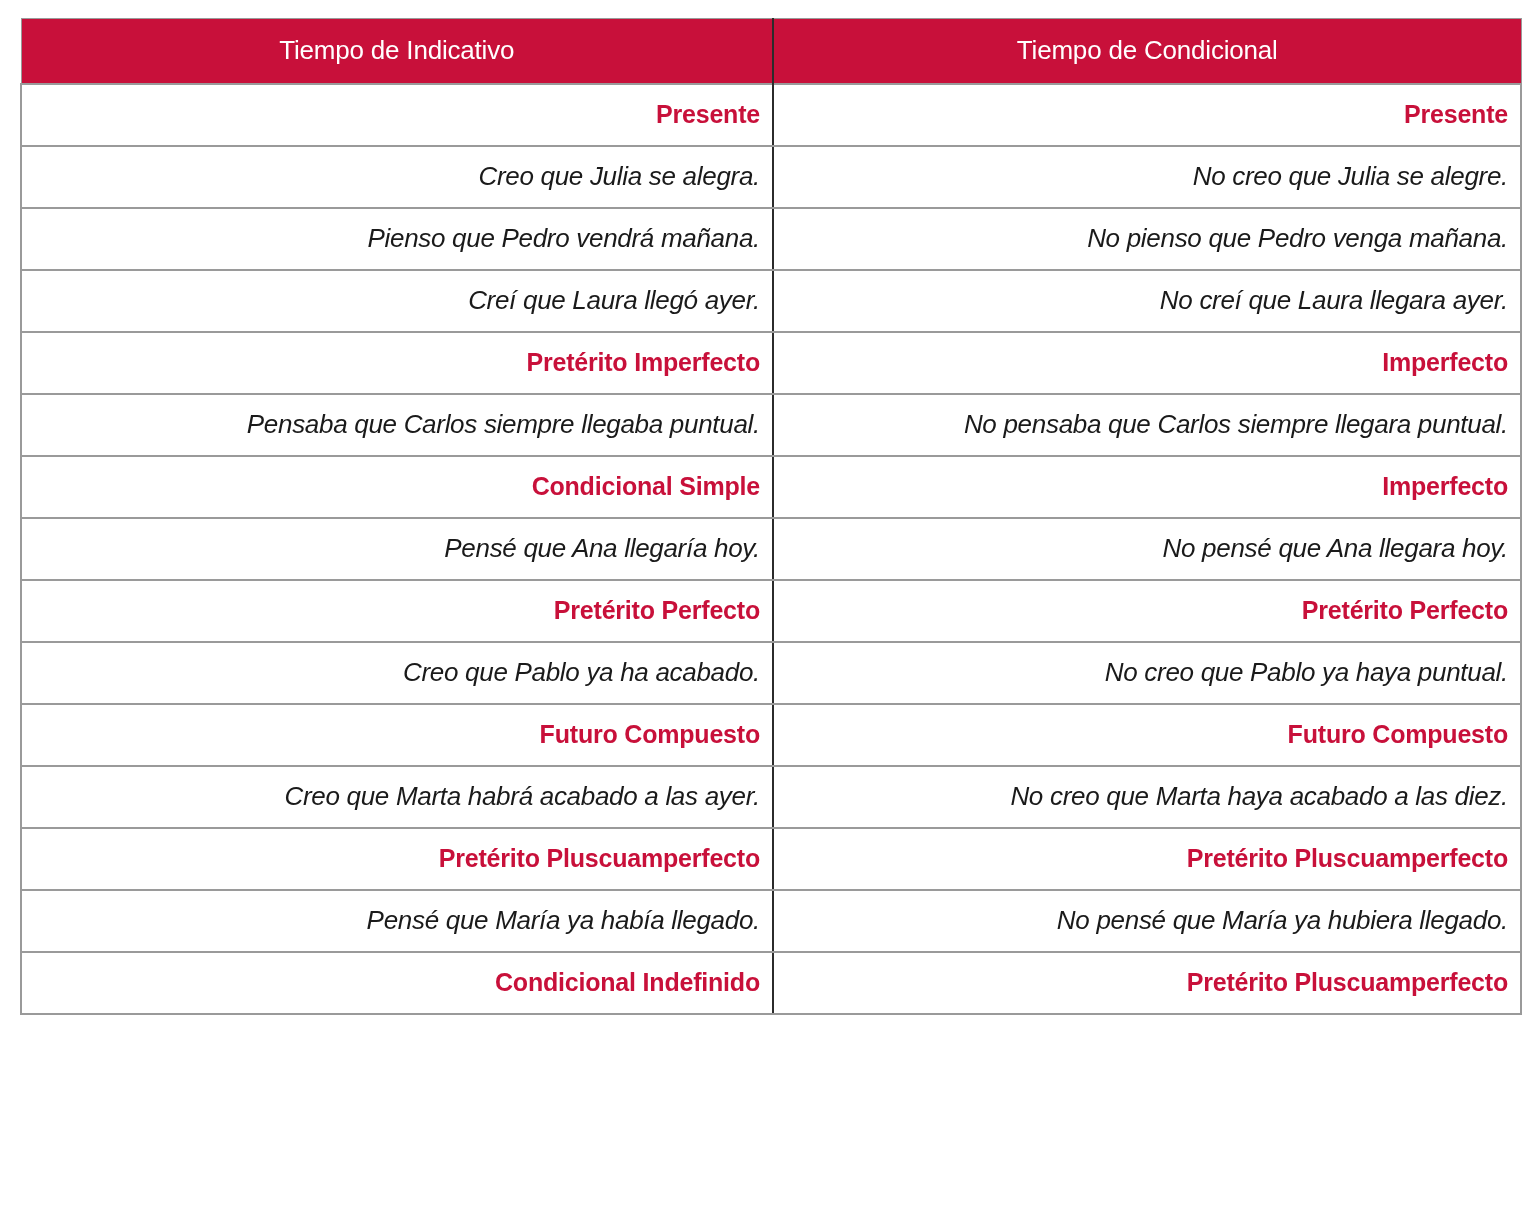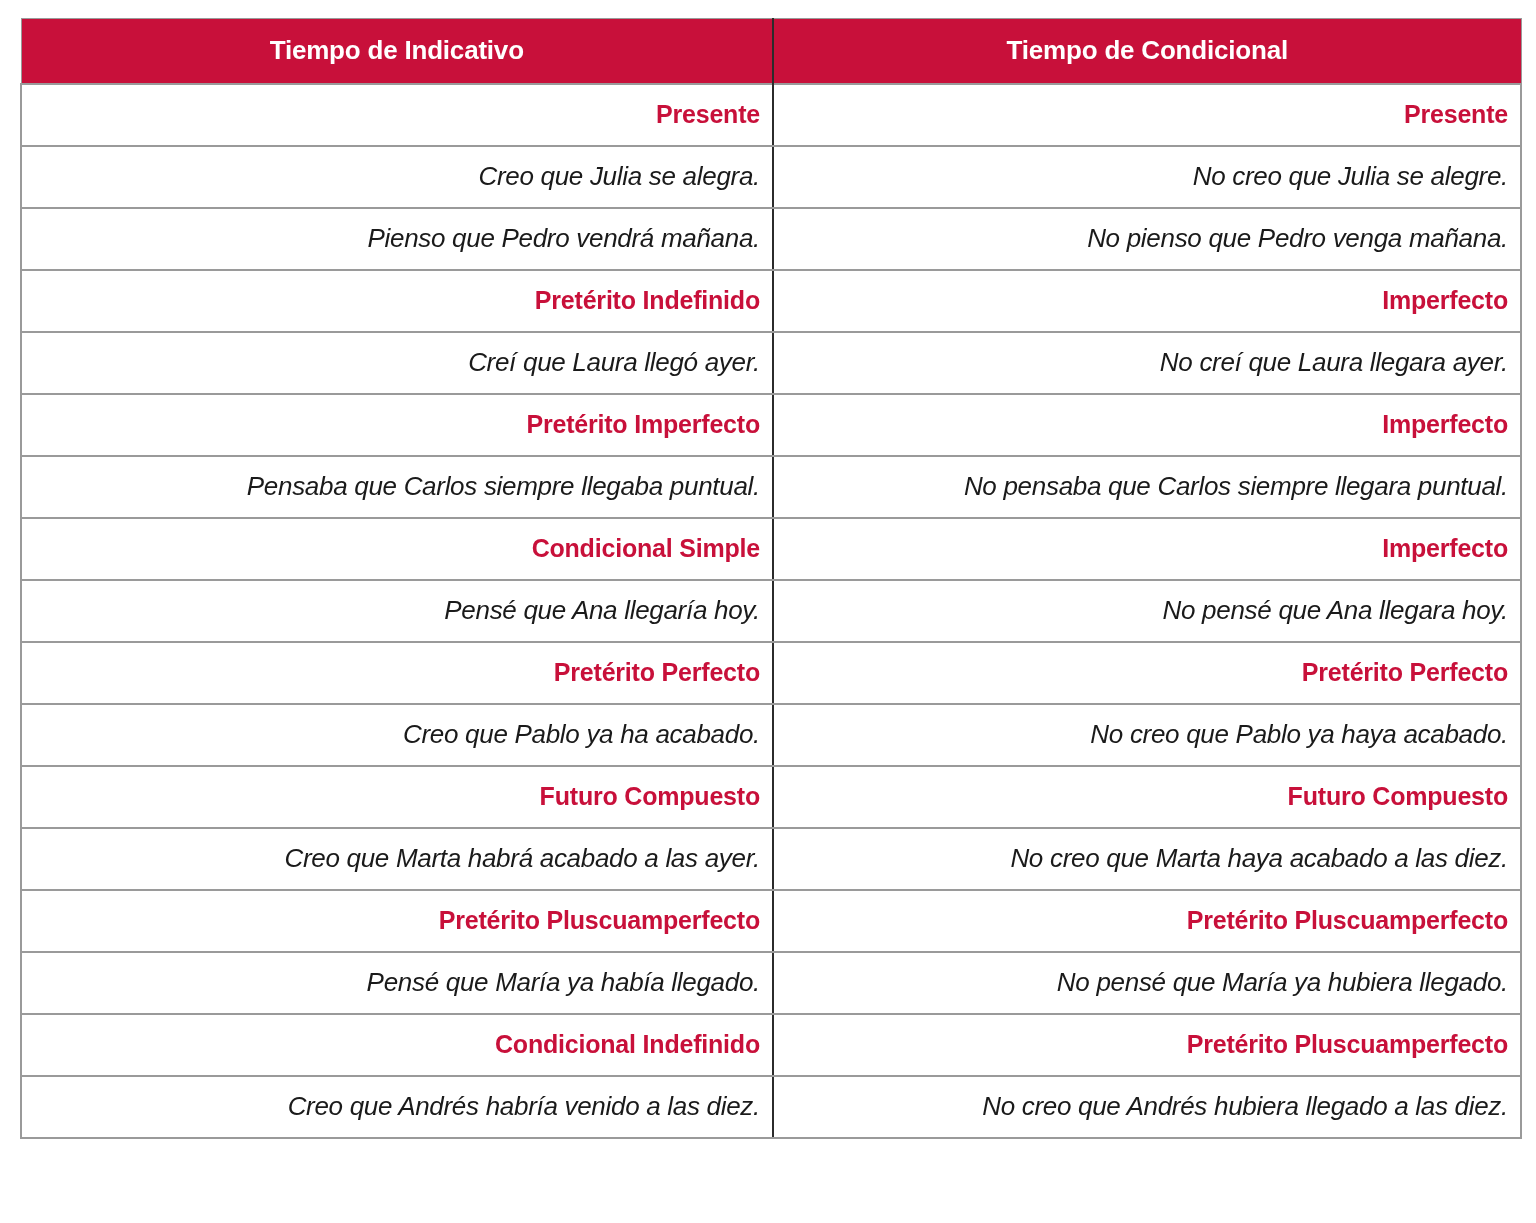--- a/index.html
+++ b/index.html
@@ -36,21 +36,21 @@
   }
 
   table.conj-table col.col-ind { width: 752px; }
   table.conj-table col.col-sub { width: 748px; }
 
   
   thead tr.header-row th {
     background: #C8103A;
     color: #ffffff;
     font-size: 26px;
-    font-weight: bold;
+    font-weight: normal;
     letter-spacing: -0.2px;
     text-align: center;
     height: 65px;
     padding: 0 10px;
     border: 1px solid #9a9a9a;
     box-sizing: border-box;
   }
   thead tr.header-row th.col-divider-left {
     border-left: 2px solid #2b2b2b;
   }
@@ -136,82 +136,74 @@
             </td>
           </tr>
           <tr class="example-row">
             <td class="cell-ind">
               <span class="cell-text">Pienso que Pedro vendrá mañana.</span>
             </td>
             <td class="cell-sub">
               <span class="cell-text">No pienso que Pedro venga mañana.</span>
             </td>
           </tr>
-          <tr class="tense-row">
-            <td class="cell-ind">
-              <span class="cell-text">Pretérito Indefinido</span>
+          <tr class="example-row">
+            <td class="cell-ind">
+              <span class="cell-text">Creí que Laura llegó ayer.</span>
+            </td>
+            <td class="cell-sub">
+              <span class="cell-text">No creí que Laura llegara ayer.</span>
+            </td>
+          </tr>
+          <tr class="tense-row">
+            <td class="cell-ind">
+              <span class="cell-text">Pretérito Imperfecto</span>
             </td>
             <td class="cell-sub">
               <span class="cell-text">Imperfecto</span>
             </td>
           </tr>
           <tr class="example-row">
             <td class="cell-ind">
-              <span class="cell-text">Creí que Laura llegó ayer.</span>
-            </td>
-            <td class="cell-sub">
-              <span class="cell-text">No creí que Laura llegara ayer.</span>
-            </td>
-          </tr>
-          <tr class="tense-row">
-            <td class="cell-ind">
-              <span class="cell-text">Pretérito Imperfecto</span>
+              <span class="cell-text">Pensaba que Carlos siempre llegaba puntual.</span>
+            </td>
+            <td class="cell-sub">
+              <span class="cell-text">No pensaba que Carlos siempre llegara puntual.</span>
+            </td>
+          </tr>
+          <tr class="tense-row">
+            <td class="cell-ind">
+              <span class="cell-text">Condicional Simple</span>
             </td>
             <td class="cell-sub">
               <span class="cell-text">Imperfecto</span>
             </td>
           </tr>
           <tr class="example-row">
             <td class="cell-ind">
-              <span class="cell-text">Pensaba que Carlos siempre llegaba puntual.</span>
-            </td>
-            <td class="cell-sub">
-              <span class="cell-text">No pensaba que Carlos siempre llegara puntual.</span>
-            </td>
-          </tr>
-          <tr class="tense-row">
-            <td class="cell-ind">
-              <span class="cell-text">Condicional Simple</span>
-            </td>
-            <td class="cell-sub">
-              <span class="cell-text">Imperfecto</span>
-            </td>
-          </tr>
-          <tr class="example-row">
-            <td class="cell-ind">
               <span class="cell-text">Pensé que Ana llegaría hoy.</span>
             </td>
             <td class="cell-sub">
               <span class="cell-text">No pensé que Ana llegara hoy.</span>
             </td>
           </tr>
           <tr class="tense-row">
             <td class="cell-ind">
               <span class="cell-text">Pretérito Perfecto</span>
             </td>
             <td class="cell-sub">
               <span class="cell-text">Pretérito Perfecto</span>
             </td>
           </tr>
           <tr class="example-row">
             <td class="cell-ind">
               <span class="cell-text">Creo que Pablo ya ha acabado.</span>
             </td>
             <td class="cell-sub">
-              <span class="cell-text">No creo que Pablo ya haya acabado.</span>
+              <span class="cell-text">No creo que Pablo ya haya puntual.</span>
             </td>
           </tr>
           <tr class="tense-row">
             <td class="cell-ind">
               <span class="cell-text">Futuro Compuesto</span>
             </td>
             <td class="cell-sub">
               <span class="cell-text">Futuro Compuesto</span>
             </td>
           </tr>
@@ -238,26 +230,18 @@
             <td class="cell-sub">
               <span class="cell-text">No pensé que María ya hubiera llegado.</span>
             </td>
           </tr>
           <tr class="tense-row">
             <td class="cell-ind">
               <span class="cell-text">Condicional Indefinido</span>
             </td>
             <td class="cell-sub">
               <span class="cell-text">Pretérito Pluscuamperfecto</span>
-            </td>
-          </tr>
-          <tr class="example-row">
-            <td class="cell-ind">
-              <span class="cell-text">Creo que Andrés habría venido a las diez.</span>
-            </td>
-            <td class="cell-sub">
-              <span class="cell-text">No creo que Andrés hubiera llegado a las diez.</span>
             </td>
           </tr>
         </tbody>
     </table>
   </div>
 </div>
 
 </body></html>

